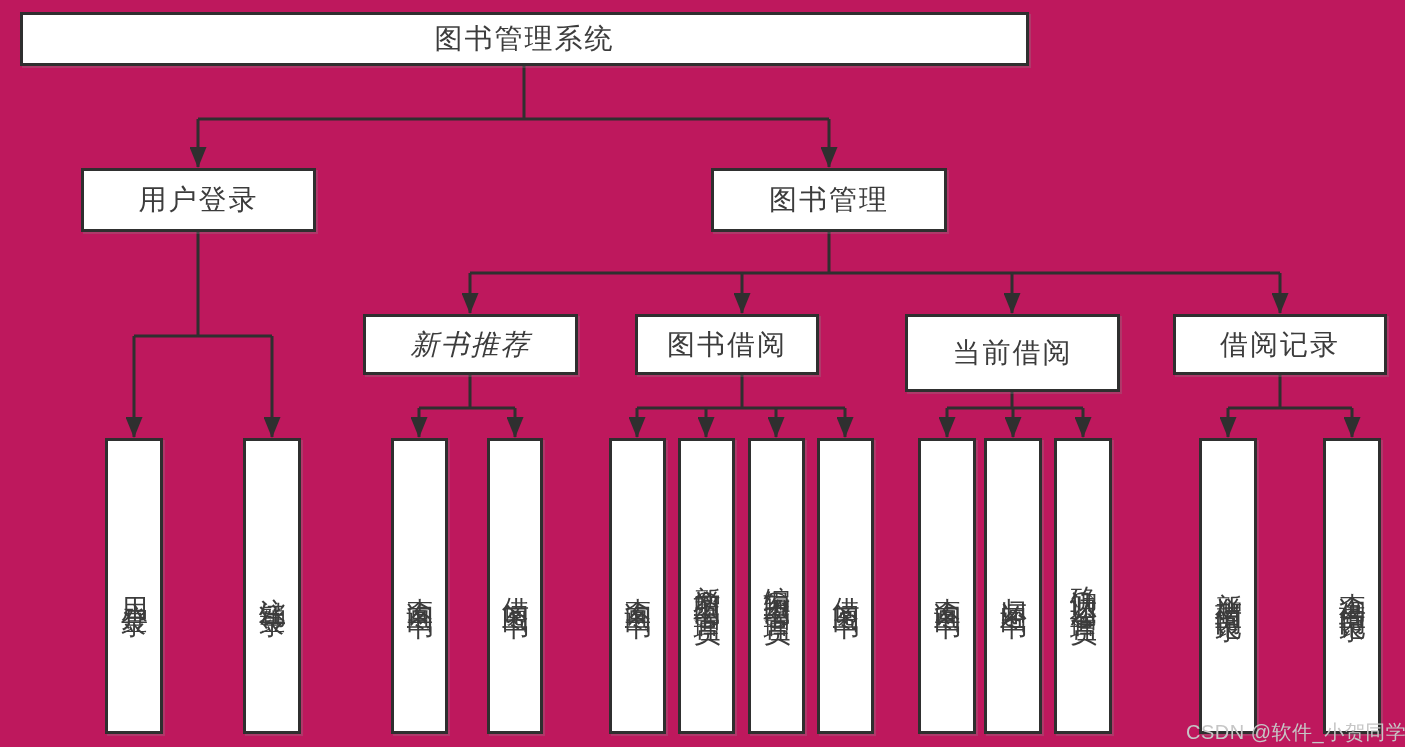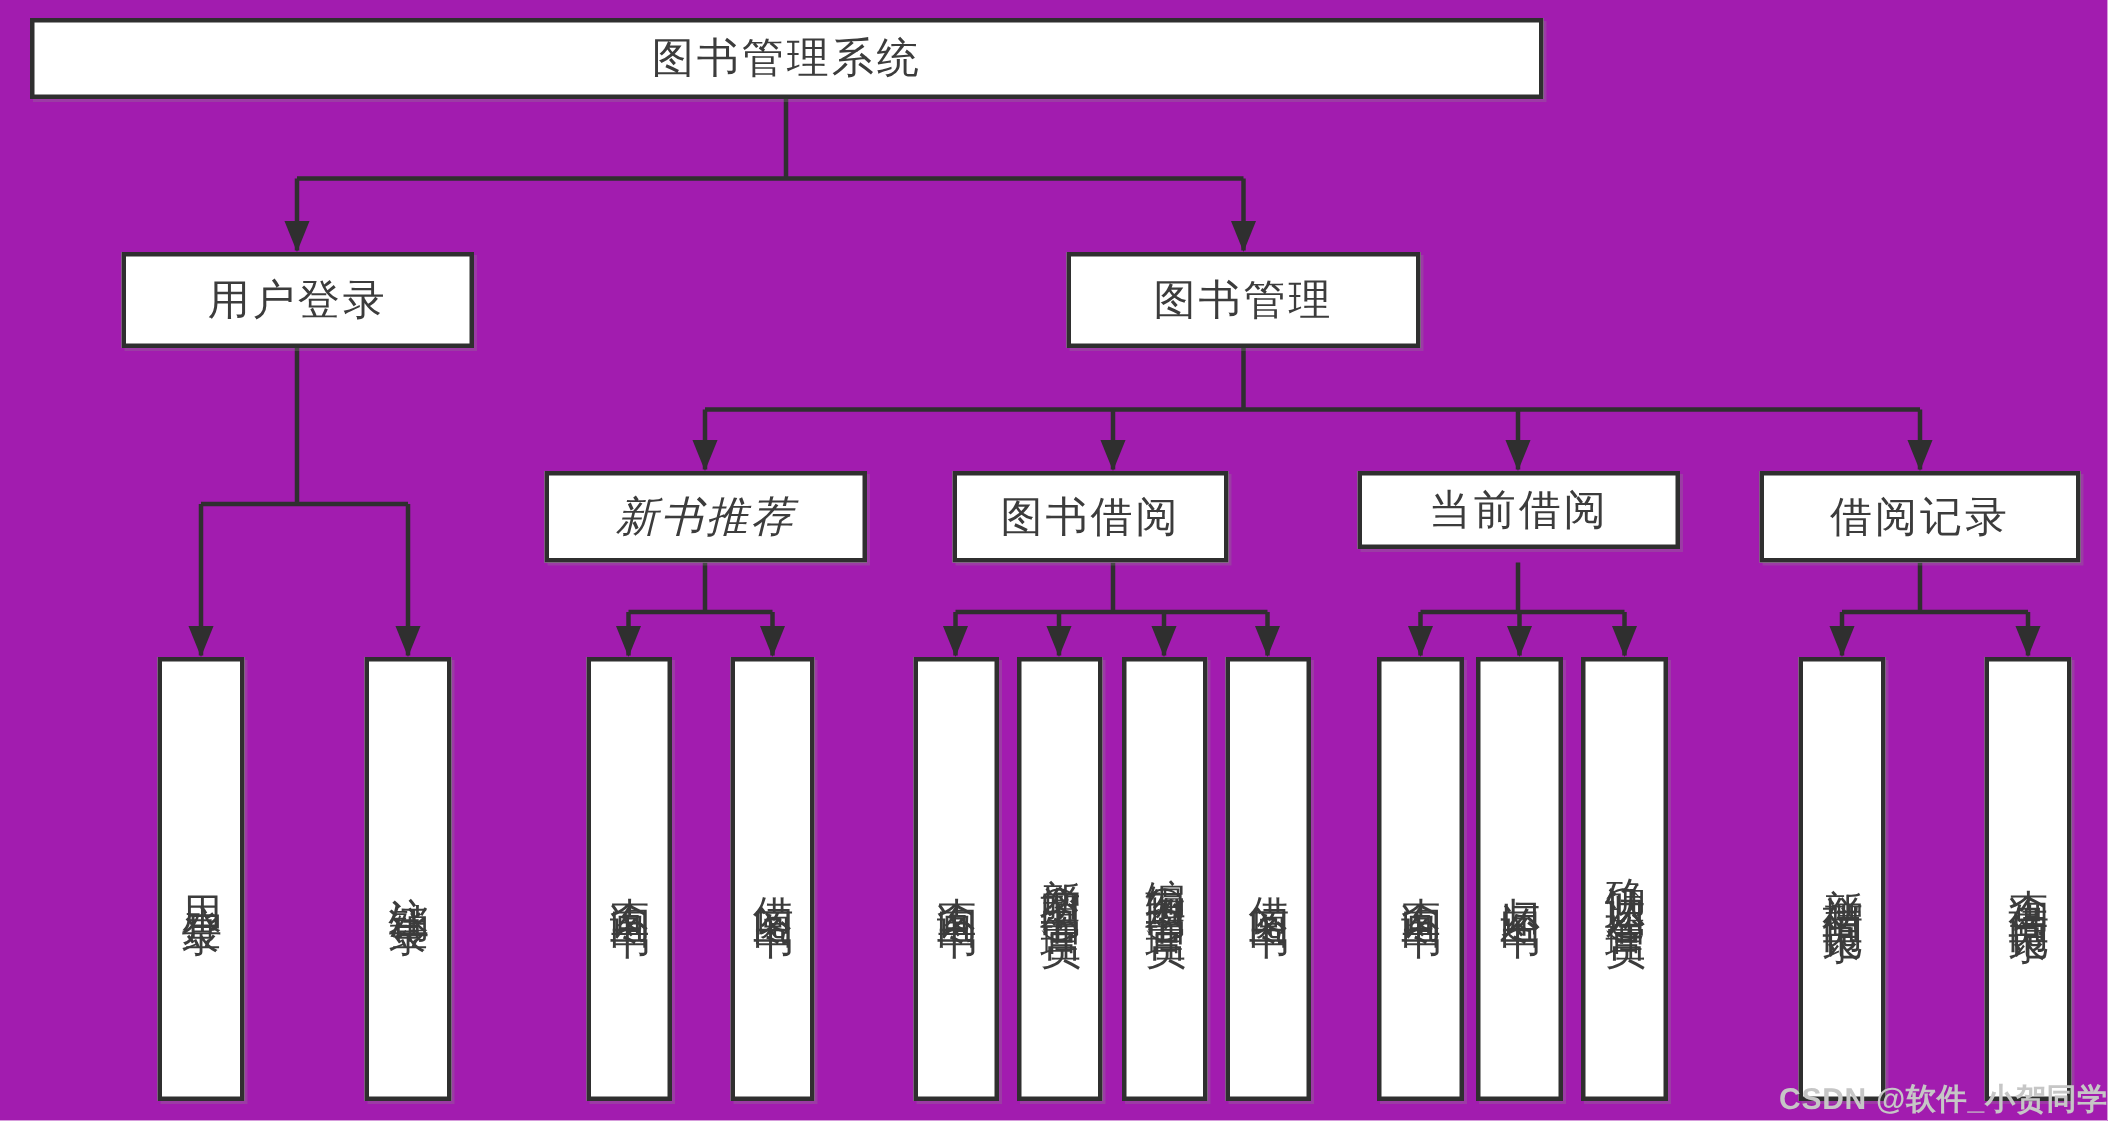--- a/index.html
+++ b/index.html
@@ -5,21 +5,21 @@
   html, body {
     margin: 0;
     padding: 0;
     background: #ffffff;
     font-family: "Liberation Sans", "DejaVu Sans", sans-serif;
   }
   .canvas {
     position: relative;
     width: 1405px;
     height: 747px;
-    background: #a21caf;
+    background: #be185d;
     overflow: hidden;
   }
   .connectors {
     position: absolute;
     left: 0; top: 0;
     width: 1405px;
     height: 747px;
   }
   .node {
     position: absolute;
@@ -35,21 +35,21 @@
   .hnode {
     font-size: 28px;
     letter-spacing: 2px;
     white-space: nowrap;
   }
   .node-root  { left: 20px;  top: 12px;  width: 1009px; height: 54px; }
   .node-l2-0  { left: 81px;  top: 168px; width: 235px;  height: 64px; }
   .node-l2-1  { left: 711px; top: 168px; width: 236px;  height: 64px; }
   .node-l3-0  { left: 363px; top: 314px; width: 215px;  height: 61px; font-style: italic; }
   .node-l3-1  { left: 635px; top: 314px; width: 184px;  height: 61px; }
-  .node-l3-2  { left: 905px; top: 314px; width: 215px;  height: 52px; }
+  .node-l3-2  { left: 905px; top: 314px; width: 215px;  height: 78px; }
   .node-l3-3  { left: 1173px;top: 314px; width: 214px;  height: 61px; }
   .leaf {
     top: 438px;
     height: 296px;
     font-size: 27px;
   }
   .leaf > span {
     writing-mode: vertical-rl;
     text-orientation: mixed;
     letter-spacing: 5px;
@@ -67,21 +67,21 @@
   .leaf-8  { left: 918px;  width: 58px; }
   .leaf-9  { left: 984px;  width: 58px; }
   .leaf-10 { left: 1054px; width: 58px; }
   .leaf-11 { left: 1199px; width: 58px; }
   .leaf-12 { left: 1323px; width: 58px; }
   .watermark {
     position: absolute;
     left: 1186px;
     top: 719px;
     font-size: 20px;
-    font-weight: 700;
+    font-weight: 400;
     color: #c6c6c6;
     letter-spacing: 0.5px;
     white-space: nowrap;
     z-index: 5;
   }
 </style>
 </head>
 <body>
 
 <div class="canvas">

